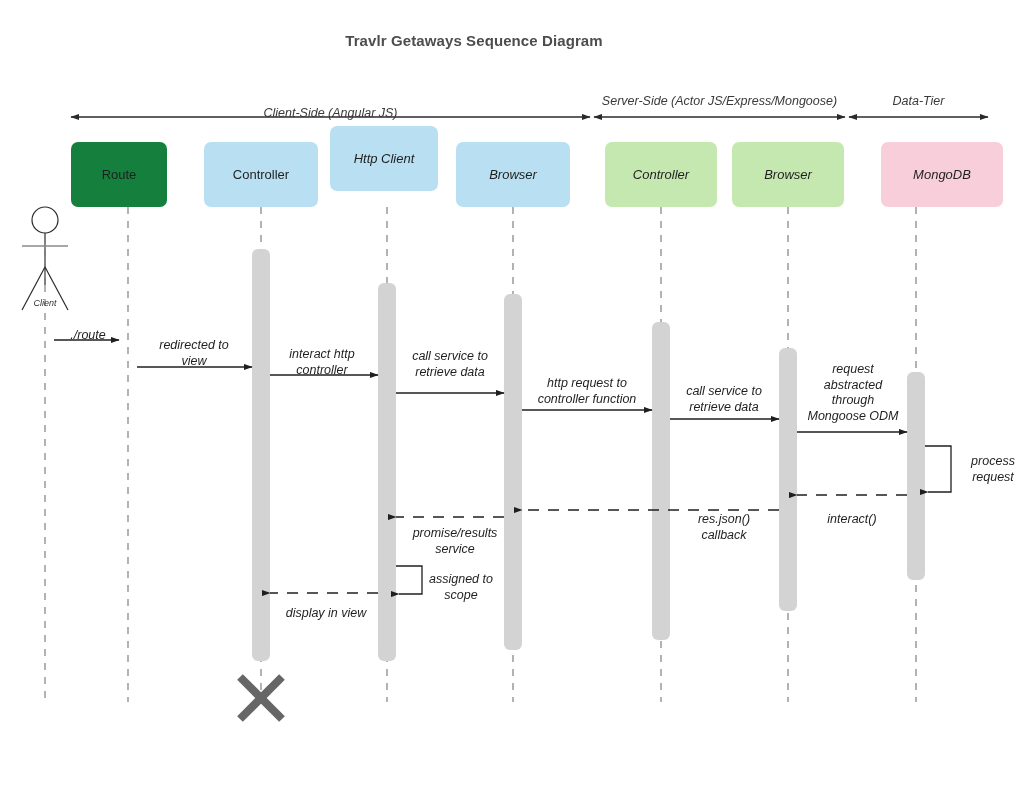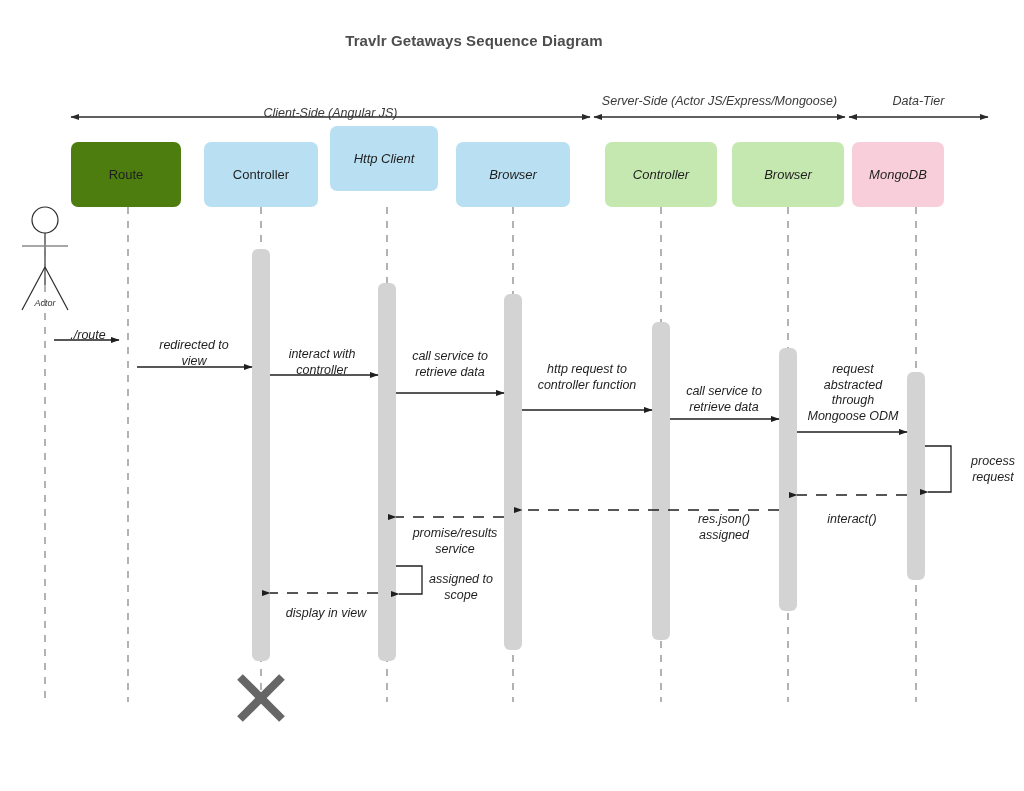--- a/index.html
+++ b/index.html
@@ -101,63 +101,63 @@
       <line x1="282" y1="677" x2="240" y2="719" stroke="#666666" stroke-width="8" stroke-linecap="butt"></line>
     </g>
 </svg>
 
 <div id="overlay-tiers">
     <div class="tier-lbl" style="left: 31px; width: 599px; top: 94px; margin-top: 12px;">Client-Side (Angular JS)</div>
     <div class="tier-lbl" style="left: 554px; width: 331px; top: 94px;">Server-Side (Actor JS/Express/Mongoose)</div>
     <div class="tier-lbl" style="left: 809px; width: 219px; top: 94px;">Data-Tier</div>
   </div>
 <div id="overlay-boxes">
-    <div class="part-box" style="left: 71px; top: 142px; width: 110px; height: 65px; background: #4d7c0f;">
+    <div class="part-box" style="left: 71px; top: 142px; width: 96px; height: 65px; background: #15803d;">
       <span>Route</span>
     </div>
     <div class="part-box" style="left: 204px; top: 142px; width: 114px; height: 65px; background: rgb(185, 224, 242);">
       <span>Controller</span>
     </div>
     <div class="part-box it" style="left: 330px; top: 126px; width: 108px; height: 65px; background: rgb(185, 224, 242);">
       <span>Http Client</span>
     </div>
     <div class="part-box it" style="left: 456px; top: 142px; width: 114px; height: 65px; background: rgb(185, 224, 242);">
       <span>Browser</span>
     </div>
     <div class="part-box it" style="left: 605px; top: 142px; width: 112px; height: 65px; background: rgb(197, 232, 176);">
       <span>Controller</span>
     </div>
     <div class="part-box it" style="left: 732px; top: 142px; width: 112px; height: 65px; background: rgb(197, 232, 176);">
       <span>Browser</span>
     </div>
-    <div class="part-box it" style="left: 852px; top: 142px; width: 92px; height: 65px; background: rgb(248, 206, 219);">
+    <div class="part-box it" style="left: 881px; top: 142px; width: 122px; height: 65px; background: rgb(248, 206, 219);">
       <span>MongoDB</span>
     </div>
   </div>
 <div id="overlay-msgs">
     <div class="msg" style="left: 53px; top: 328px; width: 70px;">./route</div>
     <div class="msg" style="left: 139px; top: 338px; width: 110px; font-style: italic;">redirected to
 view</div>
-    <div class="msg" style="left: 267px; top: 347px; width: 110px;">interact with
+    <div class="msg" style="left: 267px; top: 347px; width: 110px;">interact http
 controller</div>
     <div class="msg" style="left: 392px; top: 349px; width: 116px;">call service to
 retrieve data</div>
-    <div class="msg" style="left: 512px; top: 362px; width: 150px;">http request to
+    <div class="msg" style="left: 512px; top: 376px; width: 150px;">http request to
 controller function</div>
     <div class="msg" style="left: 666px; top: 384px; width: 116px;">call service to
 retrieve data</div>
     <div class="msg" style="left: 788px; top: 362px; width: 130px;">request
 abstracted
 through
 Mongoose ODM</div>
     <div class="msg" style="left: 952px; top: 454px; width: 82px;">process
 request</div>
     <div class="msg" style="left: 807px; top: 512px; width: 90px;">interact()</div>
     <div class="msg" style="left: 669px; top: 512px; width: 110px;">res.json()
-assigned</div>
+callback</div>
     <div class="msg" style="left: 395px; top: 526px; width: 120px;">promise/results
 service</div>
     <div class="msg" style="left: 416px; top: 572px; width: 90px;">assigned to
 scope</div>
     <div class="msg" style="left: 266px; top: 606px; width: 120px;">display in view</div>
   </div>
 
-<div class="actor-lbl" style="left: 5px; top: 298px; width: 80px;">Actor</div>
+<div class="actor-lbl" style="left: 5px; top: 298px; width: 80px;">Client</div>
 
 </body></html>

